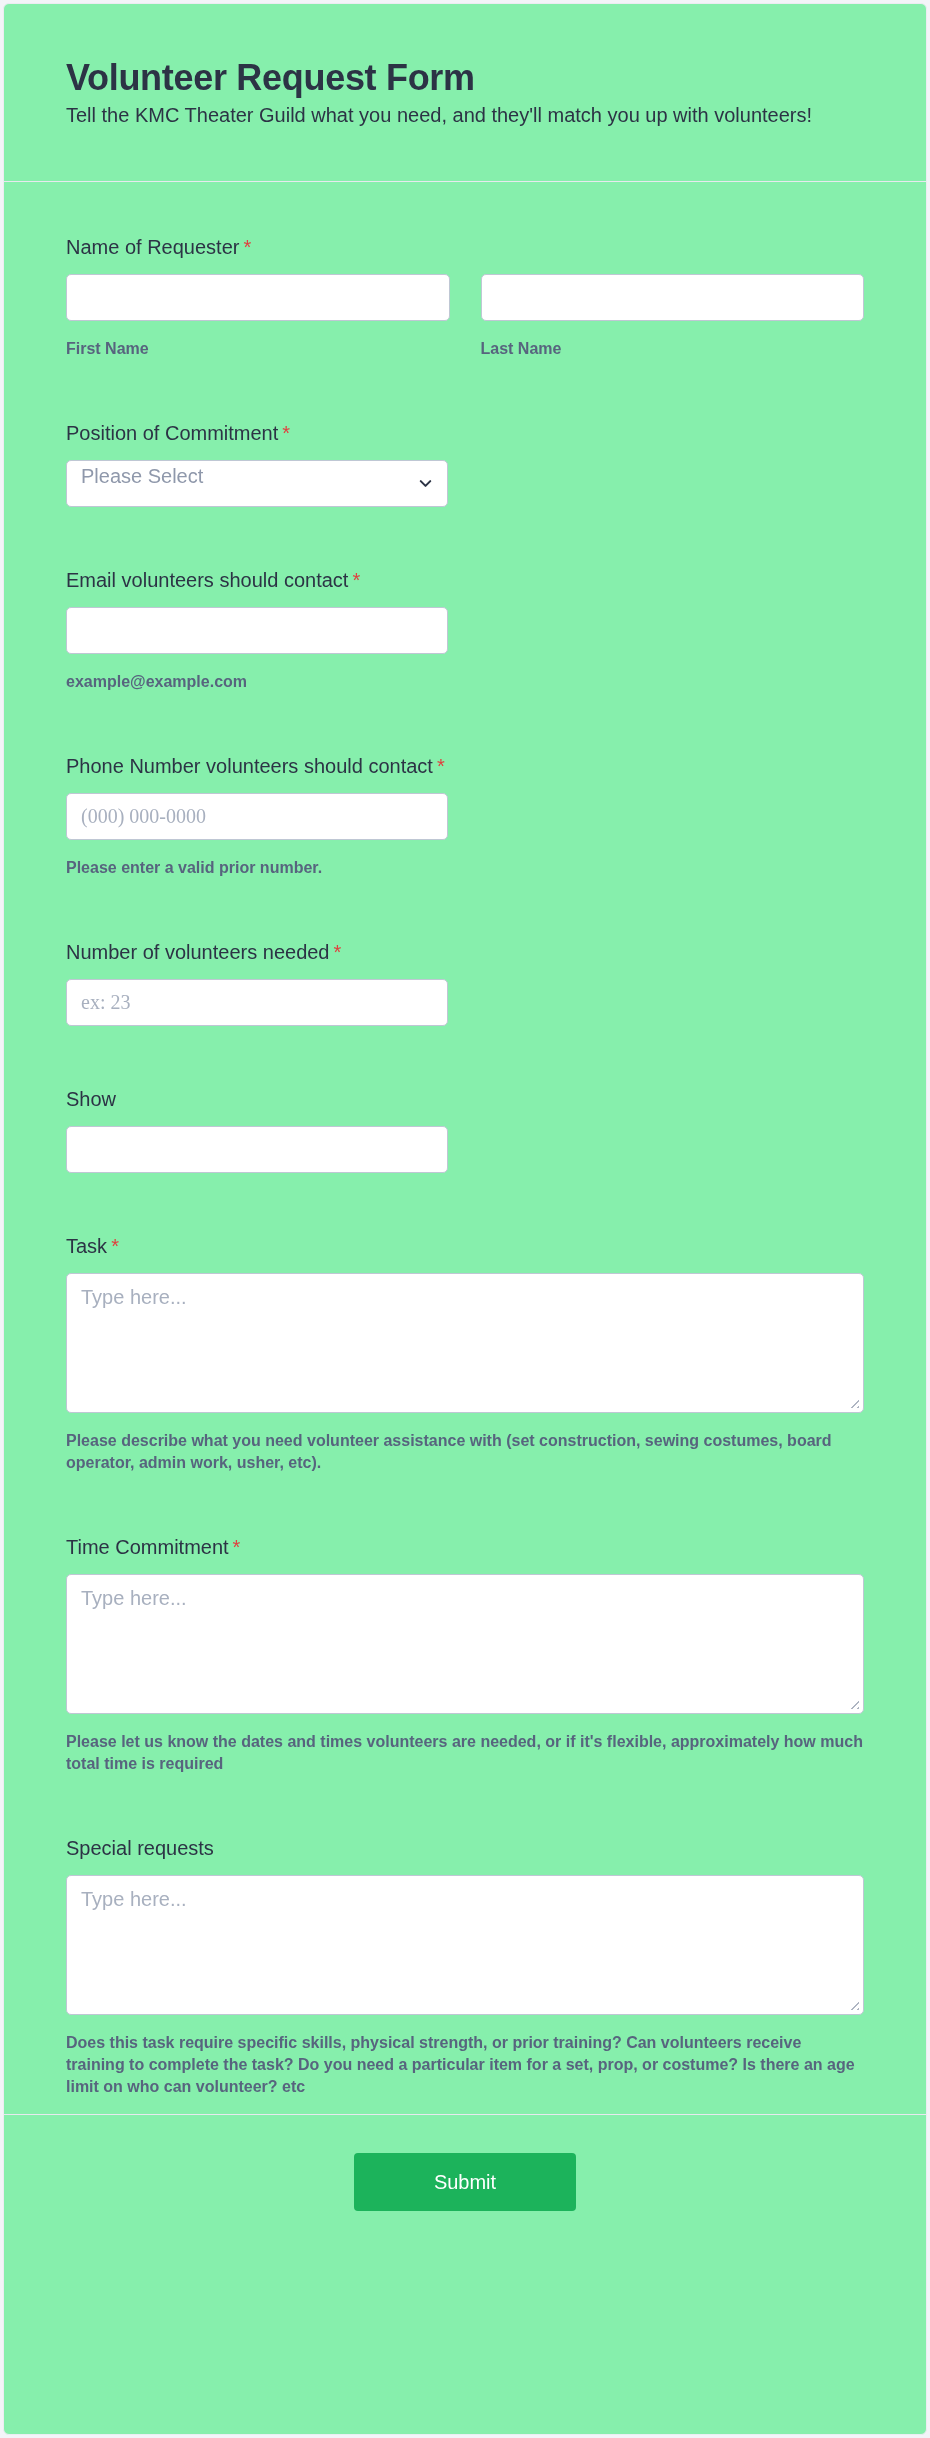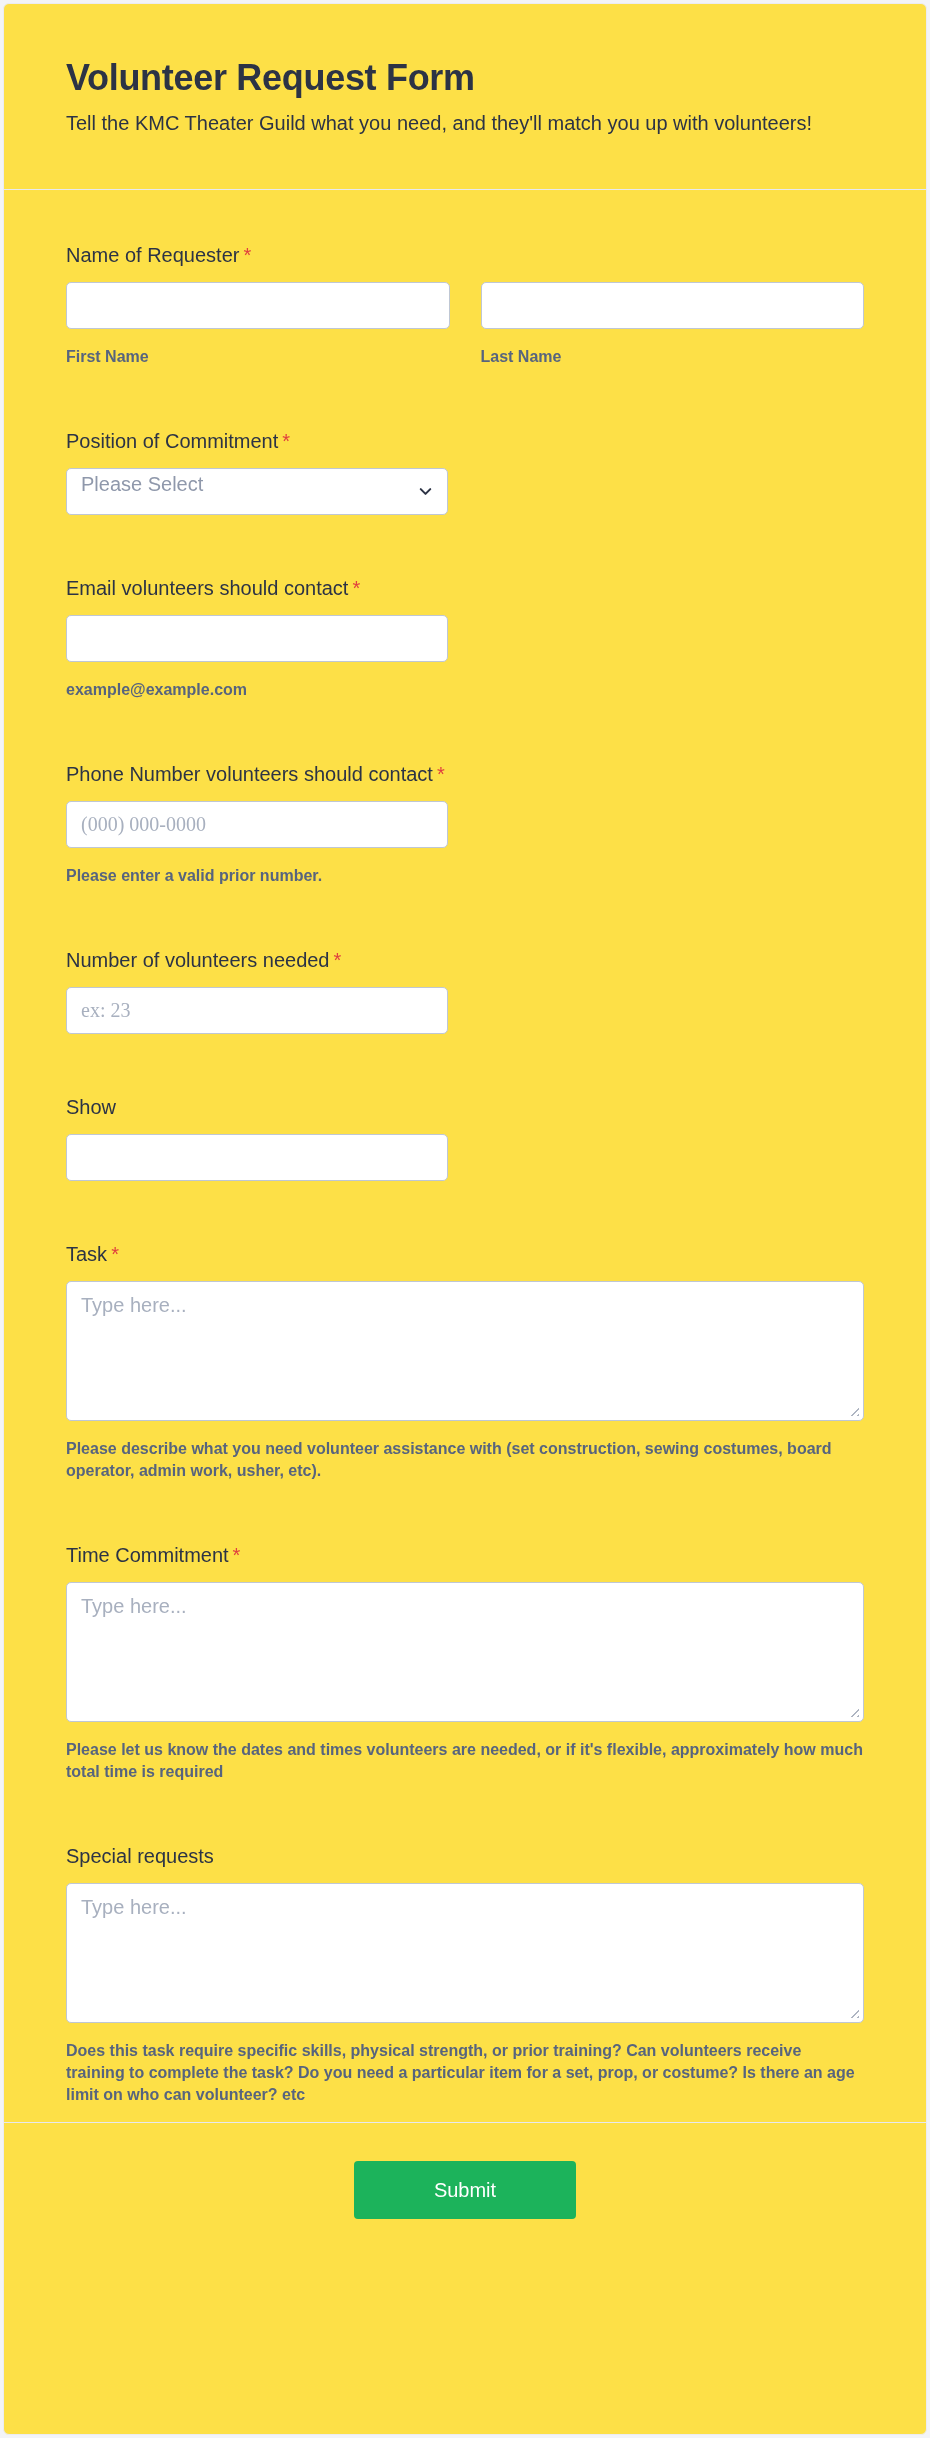--- a/index.html
+++ b/index.html
@@ -11,39 +11,38 @@
   }
   .page {
     width: 930px;
     height: 2438px;
     padding: 3px;
     background: #f3f4f8;
   }
   .card {
     width: 924px;
     height: 2432px;
-    background: #fde047;
+    background: #86efac;
     border: 1px solid #ececf2;
     border-radius: 6px;
     overflow: hidden;
   }
   
   .form-header {
     padding: 52px 62px 51px 62px;
     border-bottom: 1px solid #e7e9ef;
   }
   .form-title {
     font-size: 36px;
     line-height: 44px;
     font-weight: 700;
     color: #2c3345;
     letter-spacing: -0.3px;
   }
   .form-subtitle {
-    margin-top: 8px;
     font-size: 20px;
     line-height: 30px;
     color: #2c3345;
   }
   
   .form-body { padding: 52px 62px 16px 62px; }
   .question { margin-bottom: 60px; }
   .question:last-child { margin-bottom: 0; }
   .q-label {
     font-size: 20px;

